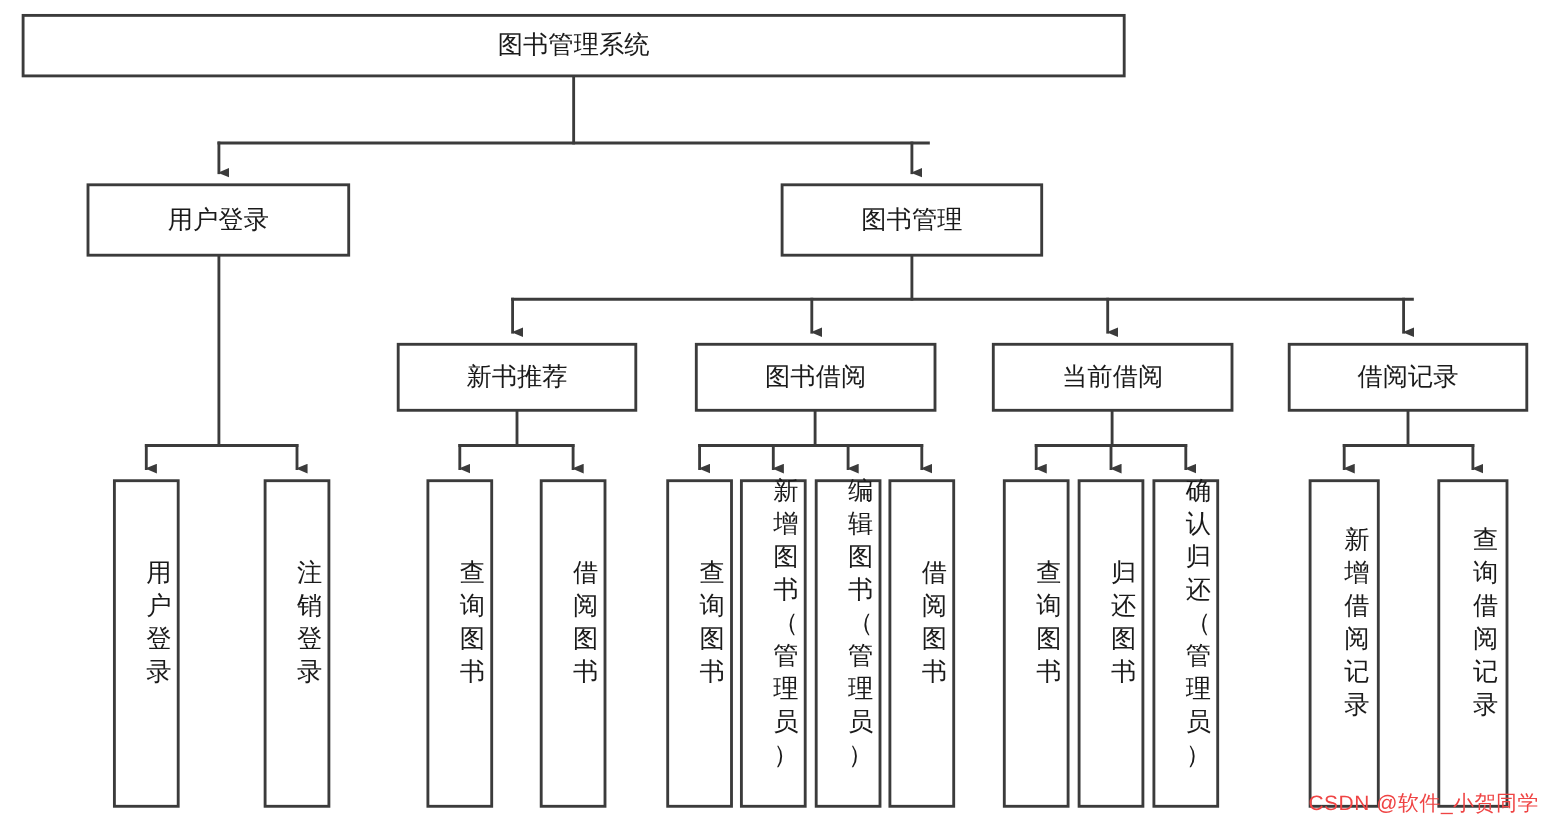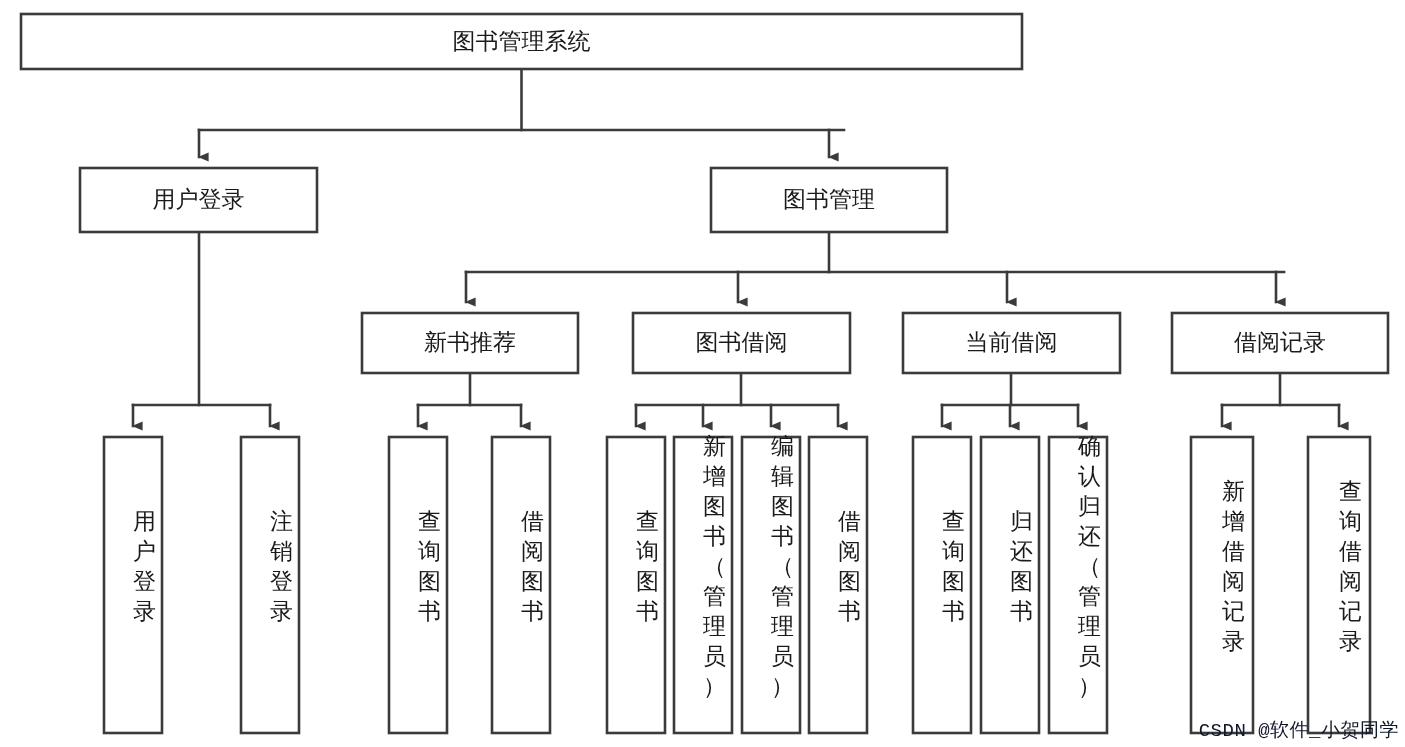--- a/index.html
+++ b/index.html
@@ -48,23 +48,23 @@
   .leaf-label {
     font-family: "Liberation Sans", "DejaVu Sans", sans-serif;
     font-size: 23px;
     fill: #1a1a1a;
     text-anchor: middle;
   }
   .watermark {
     position: absolute;
     right: 6px;
     bottom: 4px;
-    font-family: Liberation Mono, monospace;
+    font-family: Liberation Sans, sans-serif;
     font-size: 19px;
-    color: #0f172a;
+    color: #ef4444;
     letter-spacing: 0.5px;
     white-space: nowrap;
     pointer-events: none;
   }
 </style>
 </head>
 <body>
 
 <div id="diagram-root">
 

